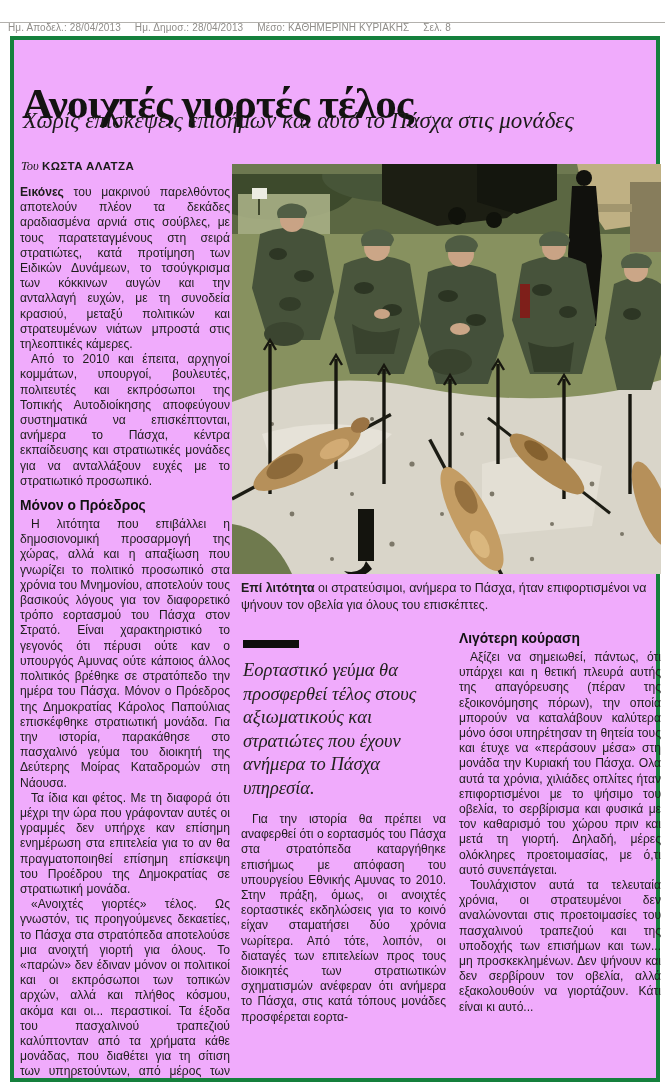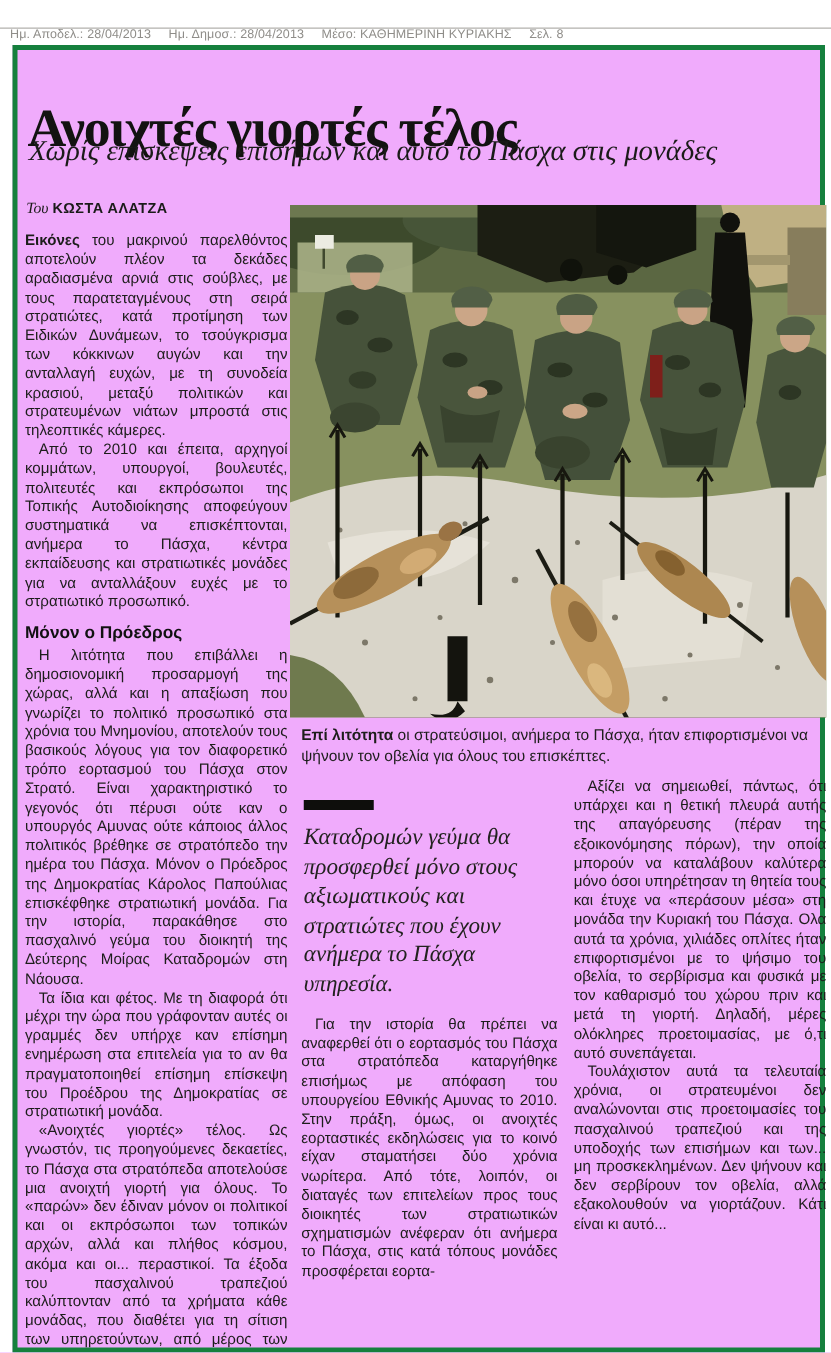--- a/index.html
+++ b/index.html
@@ -251,22 +251,23 @@
       <path d="M134 397 q-4 14 -22 10 q14 12 28 -2 z" fill="#14140e"></path>
     </svg>
   </div>
 
   <div class="caption">
     <span class="lead-word">Επί λιτότητα</span><span> οι στρατεύσιμοι, ανήμερα το Πάσχα, ήταν επιφορτισμένοι να ψήνουν τον οβελία για όλους του επισκέπτες.</span>
   </div>
 
   <div class="col-mid bodytext">
     <div class="quote-bar"></div>
-    <div class="pull-quote">Καταδρομών γεύμα θα προσφερθεί μόνο στους αξιωματικούς και στρατιώτες που έχουν ανήμερα το Πάσχα υπηρεσία.</div>
+    <div class="pull-quote">Εορταστικό γεύμα θα προσφερθεί τέλος στους αξιωματικούς και στρατιώτες που έχουν ανήμερα το Πάσχα υπηρεσία.</div>
     <p class="indent">Για την ιστορία θα πρέπει να αναφερθεί ότι ο εορτασμός του Πάσχα στα στρατόπεδα καταργήθηκε επισήμως με απόφαση του υπουργείου Εθνικής Αμυνας το 2010. Στην πράξη, όμως, οι ανοιχτές εορταστικές εκδηλώσεις για το κοινό είχαν σταματήσει δύο χρόνια νωρίτερα. Από τότε, λοιπόν, οι διαταγές των επιτελείων προς τους διοικητές των στρατιωτικών σχηματισμών ανέφεραν ότι ανήμερα το Πάσχα, στις κατά τόπους μονάδες προσφέρεται εορτα-</p>
   </div>
 
   <div class="col-right bodytext">
+    <div class="colhead">Λιγότερη κούραση</div>
     <p class="indent">Αξίζει να σημειωθεί, πάντως, ότι υπάρχει και η θετική πλευρά αυτής της απαγόρευσης (πέραν της εξοικονόμησης πόρων), την οποία μπορούν να καταλάβουν καλύτερα μόνο όσοι υπηρέτησαν τη θητεία τους και έτυχε να «περάσουν μέσα» στη μονάδα την Κυριακή του Πάσχα. Ολα αυτά τα χρόνια, χιλιάδες οπλίτες ήταν επιφορτισμένοι με το ψήσιμο του οβελία, το σερβίρισμα και φυσικά με τον καθαρισμό του χώρου πριν και μετά τη γιορτή. Δηλαδή, μέρες ολόκληρες προετοιμασίας, με ό,τι αυτό συνεπάγεται.</p>
     <p class="indent">Τουλάχιστον αυτά τα τελευταία χρόνια, οι στρατευμένοι δεν αναλώνονται στις προετοιμασίες του πασχαλινού τραπεζιού και της υποδοχής των επισήμων και των... μη προσκεκλημένων. Δεν ψήνουν και δεν σερβίρουν τον οβελία, αλλά εξακολουθούν να γιορτάζουν. Κάτι είναι κι αυτό...</p>
   </div>
 
 </div>
 
 </body></html>

